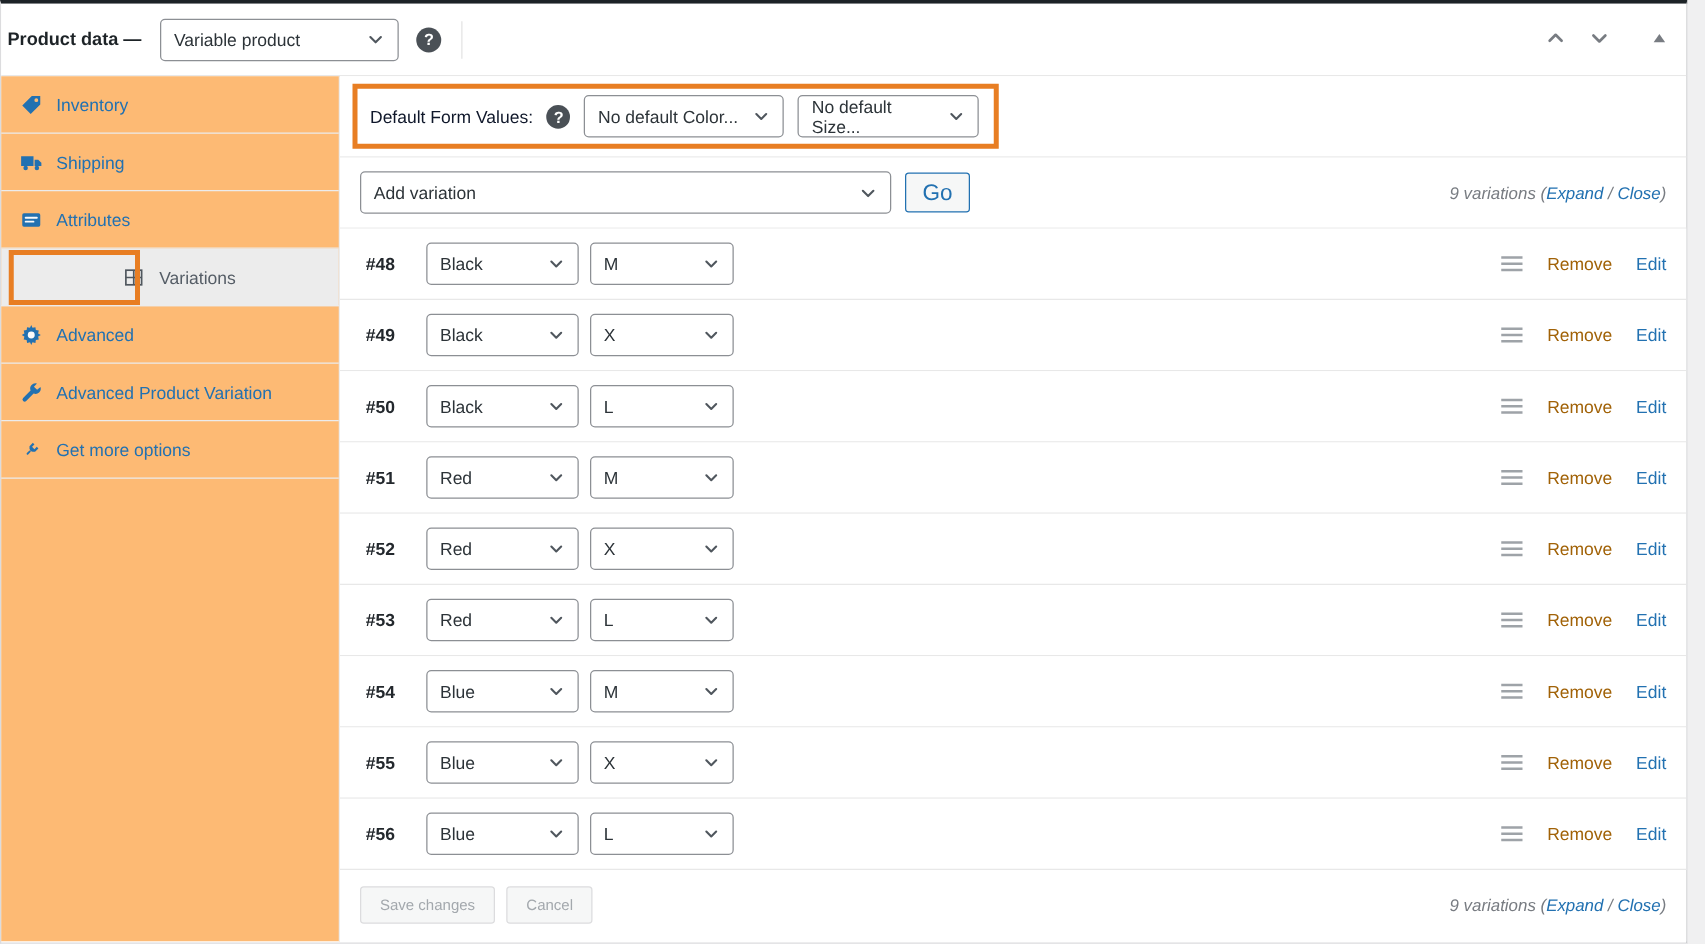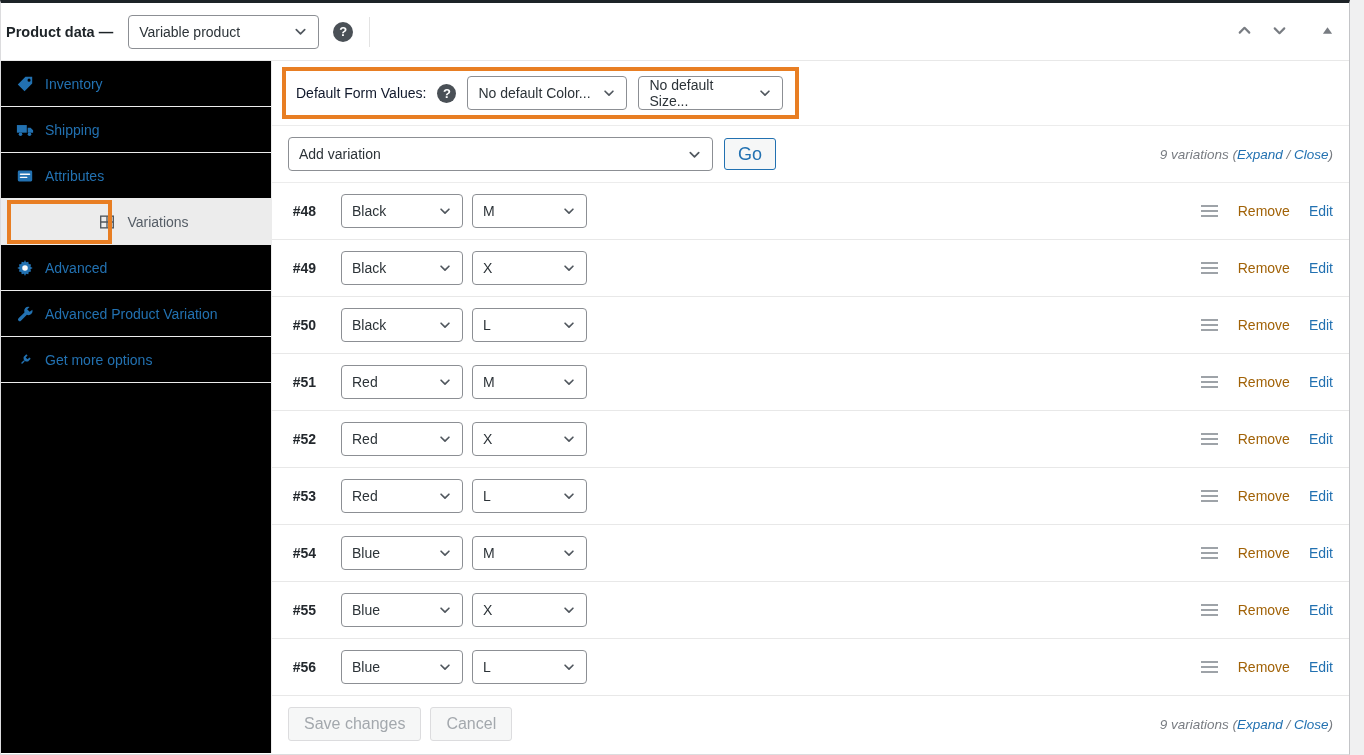--- a/index.html
+++ b/index.html
@@ -21,21 +21,21 @@
   .sel .chev { display:flex; margin-left:8px; }
   .pd-type-select { width:191px; margin-right:14px; }
   .help-icon { width:20px; height:20px; border-radius:50%; background:#4a5056;
     color:#fff; font-size:13px; font-weight:700; display:flex; align-items:center;
     justify-content:center; cursor:pointer; flex:0 0 auto; }
   .hdr-divider { width:1px; height:30px; background:#e3e3e3; margin-left:16px; }
   .hdr-right { margin-left:auto; display:flex; align-items:center; gap:14px; }
   .hdr-btn { background:none; border:none; cursor:pointer; display:flex; padding:2px; }
   
   .pd-main { display:flex; height:692px; }
-  .pd-sidebar { width:271px; background:#000000; border-right:1px solid #ececec; }
+  .pd-sidebar { width:271px; background:#fdba74; border-right:1px solid #ececec; }
   .side-item { height:46px; display:flex; align-items:center; gap:11px;
     padding-left:15px; border-bottom:1px solid #ececec; color:#2271b1;
     cursor:pointer; position:relative; }
   .side-item .icn { width:18px; height:18px; display:flex; color:#2271b1; flex:0 0 auto; }
   .side-item.active { background:#ececec; color:#555d66;justify-content:center; }
   .side-item.active .icn { color:#50575e; }
   .annotation-box { position:absolute; left:6px; top:1px; width:105px; height:44px;
     border:4px solid #e87e23; pointer-events:none; }
   
   .pd-content { flex:1; display:flex; flex-direction:column; background:#fff; }
@@ -57,21 +57,21 @@
     border-bottom:1px solid #e8e8e8; background:#fff; }
   .v-id { font-weight:700; color:#23282d; margin-right:7px; min-width:28px; text-align:right; }
   .v-color { width:122px; margin-left:18px; } .v-size { width:115px; margin-left:9px; }
   .v-actions { margin-left:auto; display:flex; align-items:center; gap:19px; }
   .drag-handle { display:flex; flex-direction:column; gap:3px; cursor:grab; padding:3px 1px; }
   .drag-handle i { display:block; width:17px; height:2px; background:#9ea3a8; }
   .remove-link { color:#a16207; text-decoration:none; cursor:pointer; }
   .edit-link { color:#2271b1; text-decoration:none; cursor:pointer; }
   .footer-row { height:56px; display:flex; align-items:center; padding:0 16px; }
   .btn-muted { background:#f6f7f7; border:1px solid #dcdcde; border-radius:3px;
-    color:#a3a8ad; font-size:16px; padding:7px 15px; margin-right:9px; cursor:pointer;
+    color:#a3a8ad; font-size:12px; padding:7px 15px; margin-right:9px; cursor:pointer;
     font-family:"Liberation Sans", sans-serif; }
 </style>
 </head>
 <body>
 
 <div class="panel">
 
   <div class="pd-header">
     <span class="pd-title">Product data —</span>
     <div class="sel pd-type-select">

